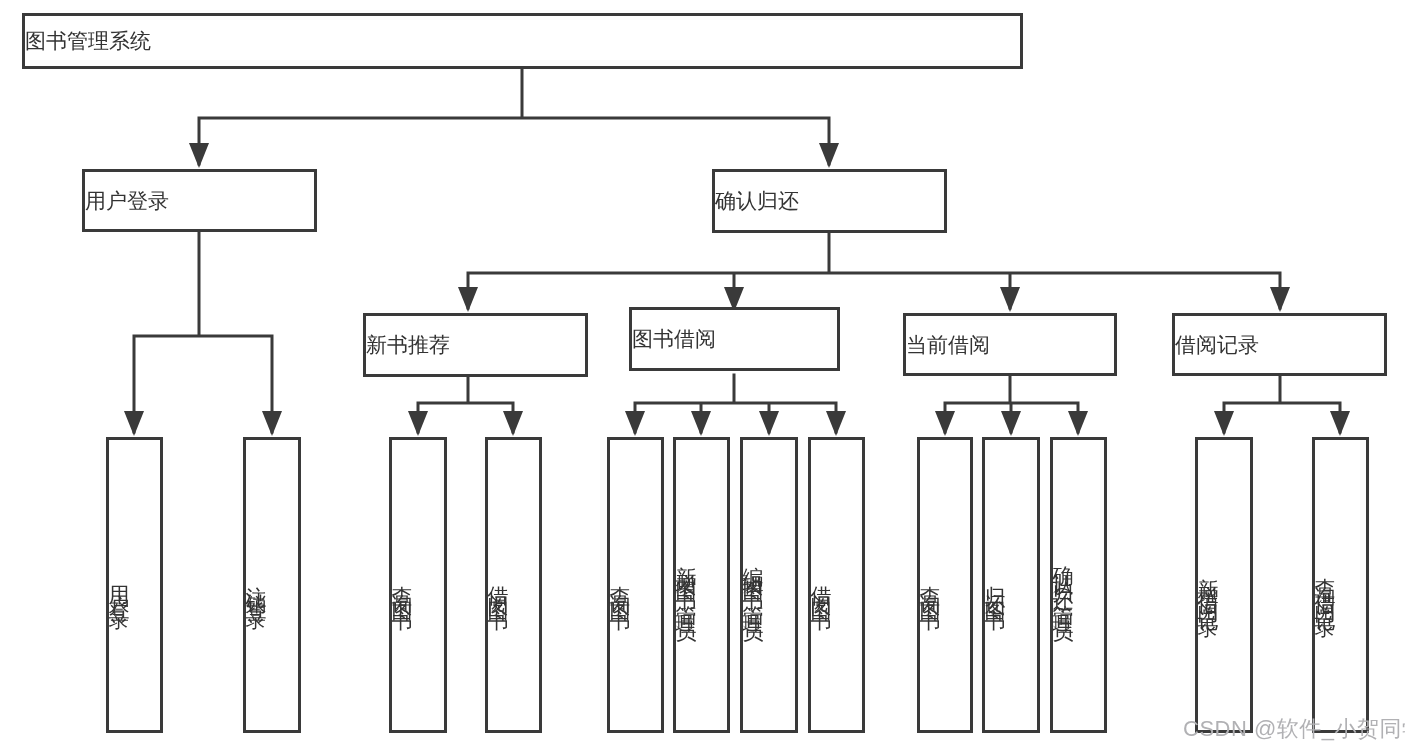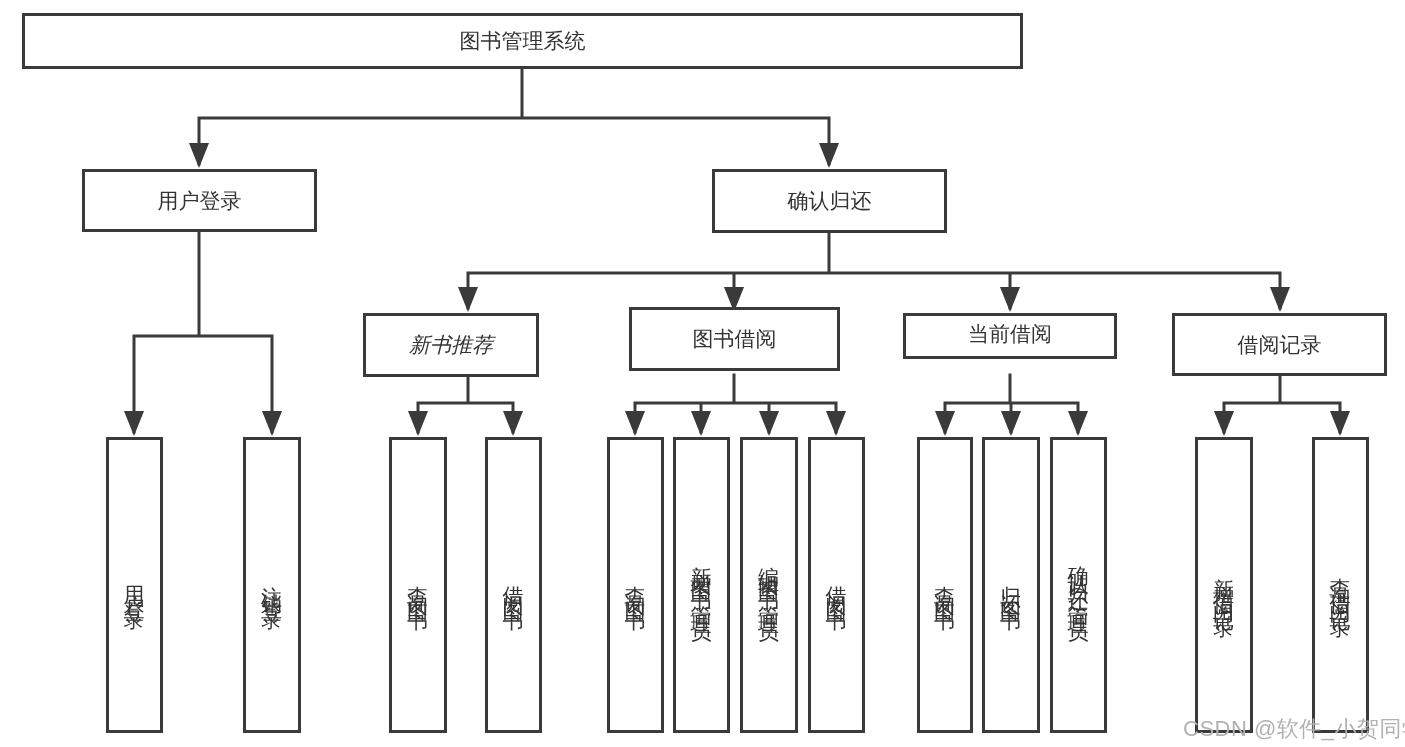--- a/index.html
+++ b/index.html
@@ -5,21 +5,21 @@
   html,body { margin:0; padding:0; background:#ffffff; }
   .stage {
     position:relative; width:1405px; height:747px;
     background:#ffffff; overflow:hidden;
     font-family:"Liberation Sans","DejaVu Sans",sans-serif;
   }
   .wires { position:absolute; left:0; top:0; width:1405px; height:747px; }
   .node {
     position:absolute; box-sizing:border-box;
     border:3px solid #3a3a3a; background:#ffffff;
-    display:flex; align-items:center; justify-content:center;
+    display:flex; align-items:center; justify-content:flex-start;
     color:#333333; font-size:21px; line-height:1.2;
     white-space:nowrap;
   }
   .node.v .lbl {
     writing-mode:vertical-rl; text-orientation:mixed;
     letter-spacing:8px; line-height:1;
   }
   .watermark {
     position:absolute; left:1183px; top:714px;
     font-size:22px; color:#b1b1b4; letter-spacing:0.5px;
@@ -75,27 +75,27 @@
     <span class="lbl">图书管理系统</span>
   </div>
 
   <div class="node" style="left:82px; top:169px; width:235px; height:63px;">
     <span class="lbl">用户登录</span>
   </div>
   <div class="node" style="left:712px; top:169px; width:235px; height:64px;">
     <span class="lbl">确认归还</span>
   </div>
 
-  <div class="node" style="left:363px; top:313px; width:176px; height:64px;font-style:italic;">
+  <div class="node" style="left:363px; top:313px; width:225px; height:64px;">
     <span class="lbl">新书推荐</span>
   </div>
   <div class="node" style="left:629px; top:307px; width:211px; height:64px;">
     <span class="lbl">图书借阅</span>
   </div>
-  <div class="node" style="left:903px; top:313px; width:214px; height:46px;font-family:Liberation Mono, monospace;">
+  <div class="node" style="left:903px; top:313px; width:214px; height:63px;">
     <span class="lbl">当前借阅</span>
   </div>
   <div class="node" style="left:1172px; top:313px; width:215px; height:63px;">
     <span class="lbl">借阅记录</span>
   </div>
 
   <div class="node v" style="left:106px; top:437px; width:57px; height:296px;">
     <span class="lbl">用户登录</span>
   </div>
   <div class="node v" style="left:243px; top:437px; width:58px; height:296px;">

